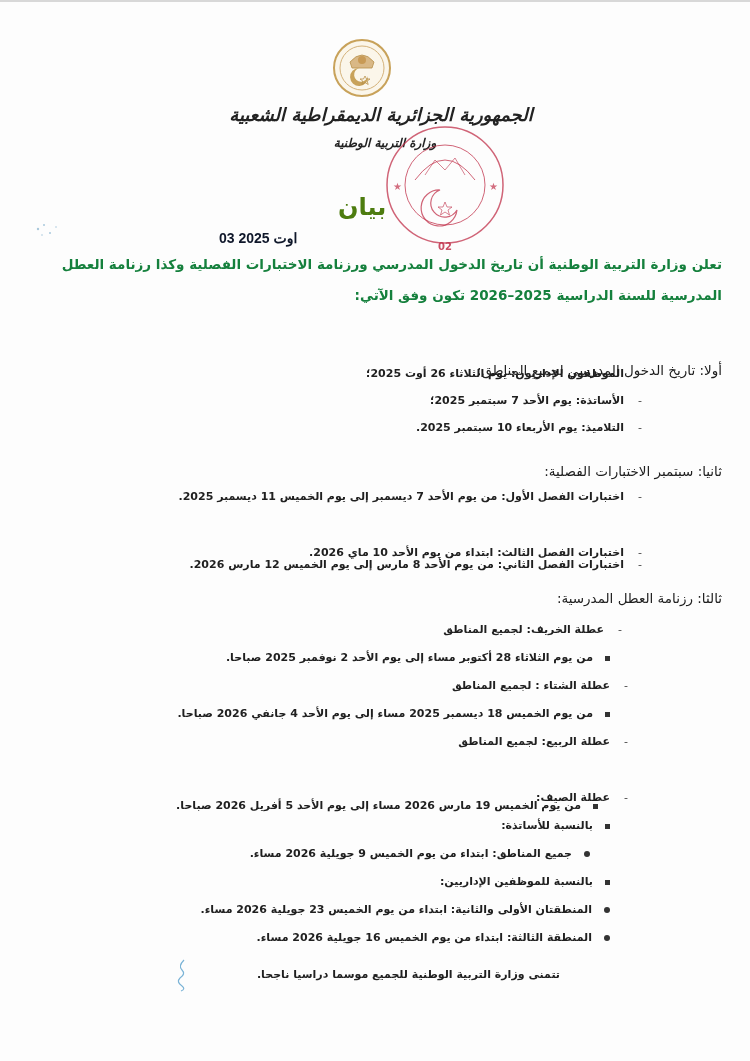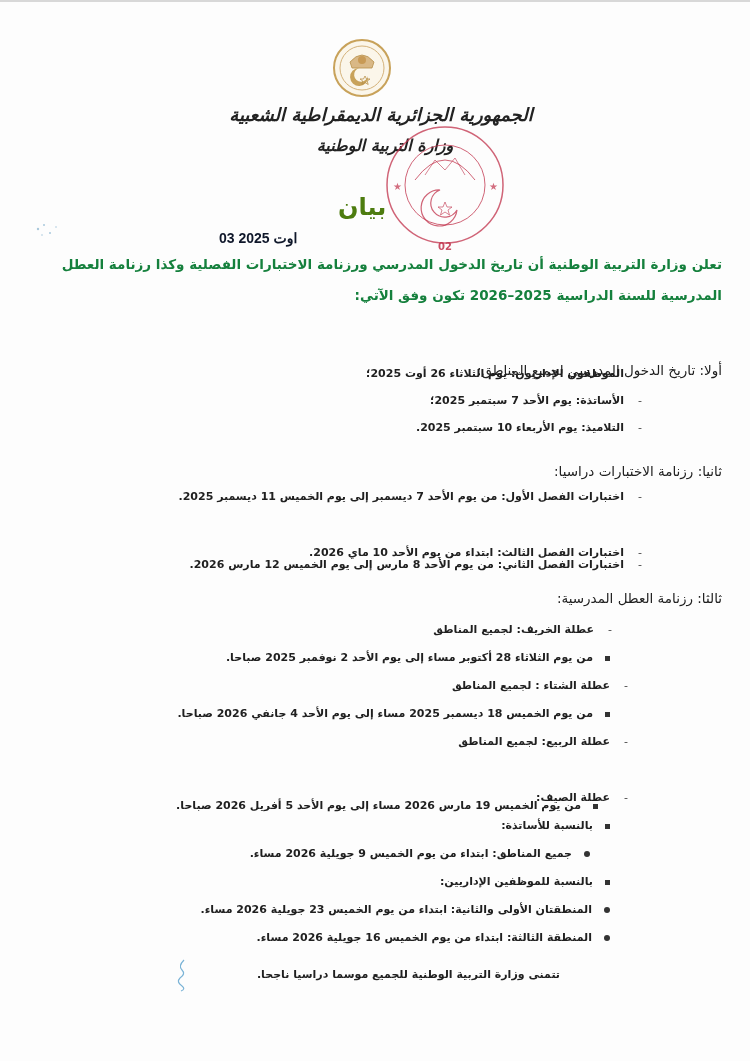--- a/index.html
+++ b/index.html
@@ -5,21 +5,21 @@
     html, body { margin: 0; padding: 0; }
     body {
       width: 750px; height: 1061px; background: #fdfdfd; position: relative; overflow: hidden;
       font-family: "DejaVu Sans", sans-serif; color: #1e1e1e;
     }
     .page { position: absolute; inset: 0; }
     .top-edge { position: absolute; top: 0; left: 0; right: 0; height: 2px; background: #d8d8d8; }
     .emblem { position: absolute; left: 332px; top: 38px; width: 60px; height: 60px; }
     .header-line { position: absolute; direction: rtl; font-family: "DejaVu Serif", serif; font-weight: bold; color: #222; white-space: nowrap; }
     .republic { right: 0; left: 0; text-align: center; top: 104px; font-size: 18px; font-style: italic; padding-left: 12px; }
-    .ministry { right: 0; left: 0; text-align: center; top: 136px; font-size: 16px; font-style: italic; padding-left: 20px; }
+    .ministry { right: 0; left: 0; text-align: center; top: 136px; font-size: 12px; font-style: italic; padding-left: 20px; }
     .title { position: absolute; left: 338px; top: 193px; font-size: 24px; font-weight: bold; direction: rtl; color: #4d7c0f; }
     .date-stamp { position: absolute; left: 219px; top: 188px; color: #0f172a; font-weight: bold; font-size: 14px; font-family: "Liberation Sans Narrow", "Liberation Sans", sans-serif; direction: ltr; letter-spacing: -0.5px; margin-top: 42px; }
     .seal { position: absolute; left: 385px; top: 120px; width: 120px; height: 135px; }
     .body-text { position: absolute; right: 28px; direction: rtl; font-size: 13.5px; font-weight: bold; white-space: nowrap; color: #15803d; }
     .line { position: absolute; direction: rtl; font-size: 11px; font-weight: bold; white-space: nowrap; color: #202020; }
     .section-head { font-weight: normal; font-size: 13.5px; }
     .marker { display: inline-block; margin-left: 14px; color: #444; font-weight: normal; }
     .sq { display: inline-block; width: 5px; height: 5px; background: #333; margin-left: 12px; vertical-align: middle; }
     .dot { display: inline-block; width: 6px; height: 6px; border-radius: 50%; background: #333; margin-left: 12px; vertical-align: middle; }
     .scribble { position: absolute; }
@@ -60,28 +60,28 @@
   </svg>
 
   <div class="body-text" style="top:256px;">تعلن وزارة التربية الوطنية أن تاريخ الدخول المدرسي ورزنامة الاختبارات الفصلية وكذا رزنامة العطل</div>
   <div class="body-text" style="top:287px;">المدرسية للسنة الدراسية 2025–2026 تكون وفق الآتي:</div>
 
   <div class="line section-head" style="right:28px; top:340px;margin-top:22px;">أولا: تاريخ الدخول المدرسي لجميع المناطق:</div>
   <div class="line" style="right:108px; top:367px;"><span class="marker">-</span><span>الموظفون الإداريون: يوم الثلاثاء 26 أوت 2025؛</span></div>
   <div class="line" style="right:108px; top:394px;"><span class="marker">-</span><span>الأساتذة: يوم الأحد 7 سبتمبر 2025؛</span></div>
   <div class="line" style="right:108px; top:421px;"><span class="marker">-</span><span>التلاميذ: يوم الأربعاء 10 سبتمبر 2025.</span></div>
 
-  <div class="line section-head" style="right:28px; top:463px;">ثانيا: رزنامة الاختبارات دراسيا:</div>
+  <div class="line section-head" style="right:28px; top:463px;">ثانيا: سبتمبر الاختبارات الفصلية:</div>
   <div class="line" style="right:108px; top:490px;"><span class="marker">-</span><span>اختبارات الفصل الأول: من يوم الأحد 7 ديسمبر إلى يوم الخميس 11 ديسمبر 2025.</span></div>
   <div class="line" style="right:108px; top:518px;margin-top:40px;"><span class="marker">-</span><span>اختبارات الفصل الثاني: من يوم الأحد 8 مارس إلى يوم الخميس 12 مارس 2026.</span></div>
   <div class="line" style="right:108px; top:546px;"><span class="marker">-</span><span>اختبارات الفصل الثالث: ابتداء من يوم الأحد 10 ماي 2026.</span></div>
 
   <div class="line section-head" style="right:28px; top:590px;">ثالثا: رزنامة العطل المدرسية:</div>
 
-  <div class="line" style="right:138px; top:623px;"><span class="marker">-</span><span>عطلة الخريف: لجميع المناطق</span></div>
+  <div class="line" style="right:128px; top:623px;"><span class="marker">-</span><span>عطلة الخريف: لجميع المناطق</span></div>
   <div class="line" style="right:140px; top:651px;"><span class="sq"></span><span>من يوم الثلاثاء 28 أكتوبر مساء إلى يوم الأحد 2 نوفمبر 2025 صباحا.</span></div>
 
   <div class="line" style="right:122px; top:679px;"><span class="marker">-</span><span>عطلة الشتاء : لجميع المناطق</span></div>
   <div class="line" style="right:140px; top:707px;"><span class="sq"></span><span>من يوم الخميس 18 ديسمبر 2025 مساء إلى يوم الأحد 4 جانفي 2026 صباحا.</span></div>
 
   <div class="line" style="right:122px; top:735px;"><span class="marker">-</span><span>عطلة الربيع: لجميع المناطق</span></div>
   <div class="line" style="right:152px; top:763px;margin-top:36px;"><span class="sq"></span><span>من يوم الخميس 19 مارس 2026 مساء إلى يوم الأحد 5 أفريل 2026 صباحا.</span></div>
 
   <div class="line" style="right:122px; top:791px;"><span class="marker">-</span><span>عطلة الصيف:</span></div>
   <div class="line" style="right:140px; top:819px;"><span class="sq"></span><span>بالنسبة للأساتذة:</span></div>

